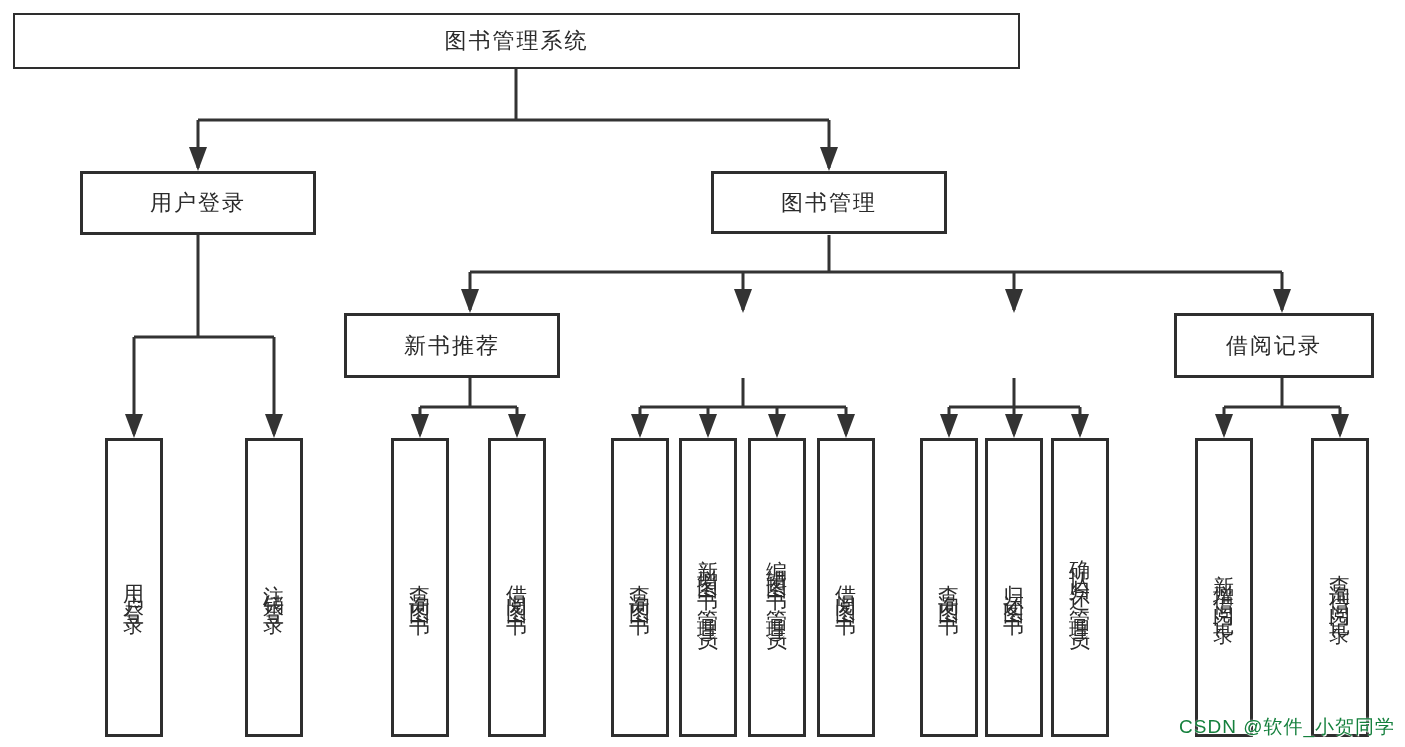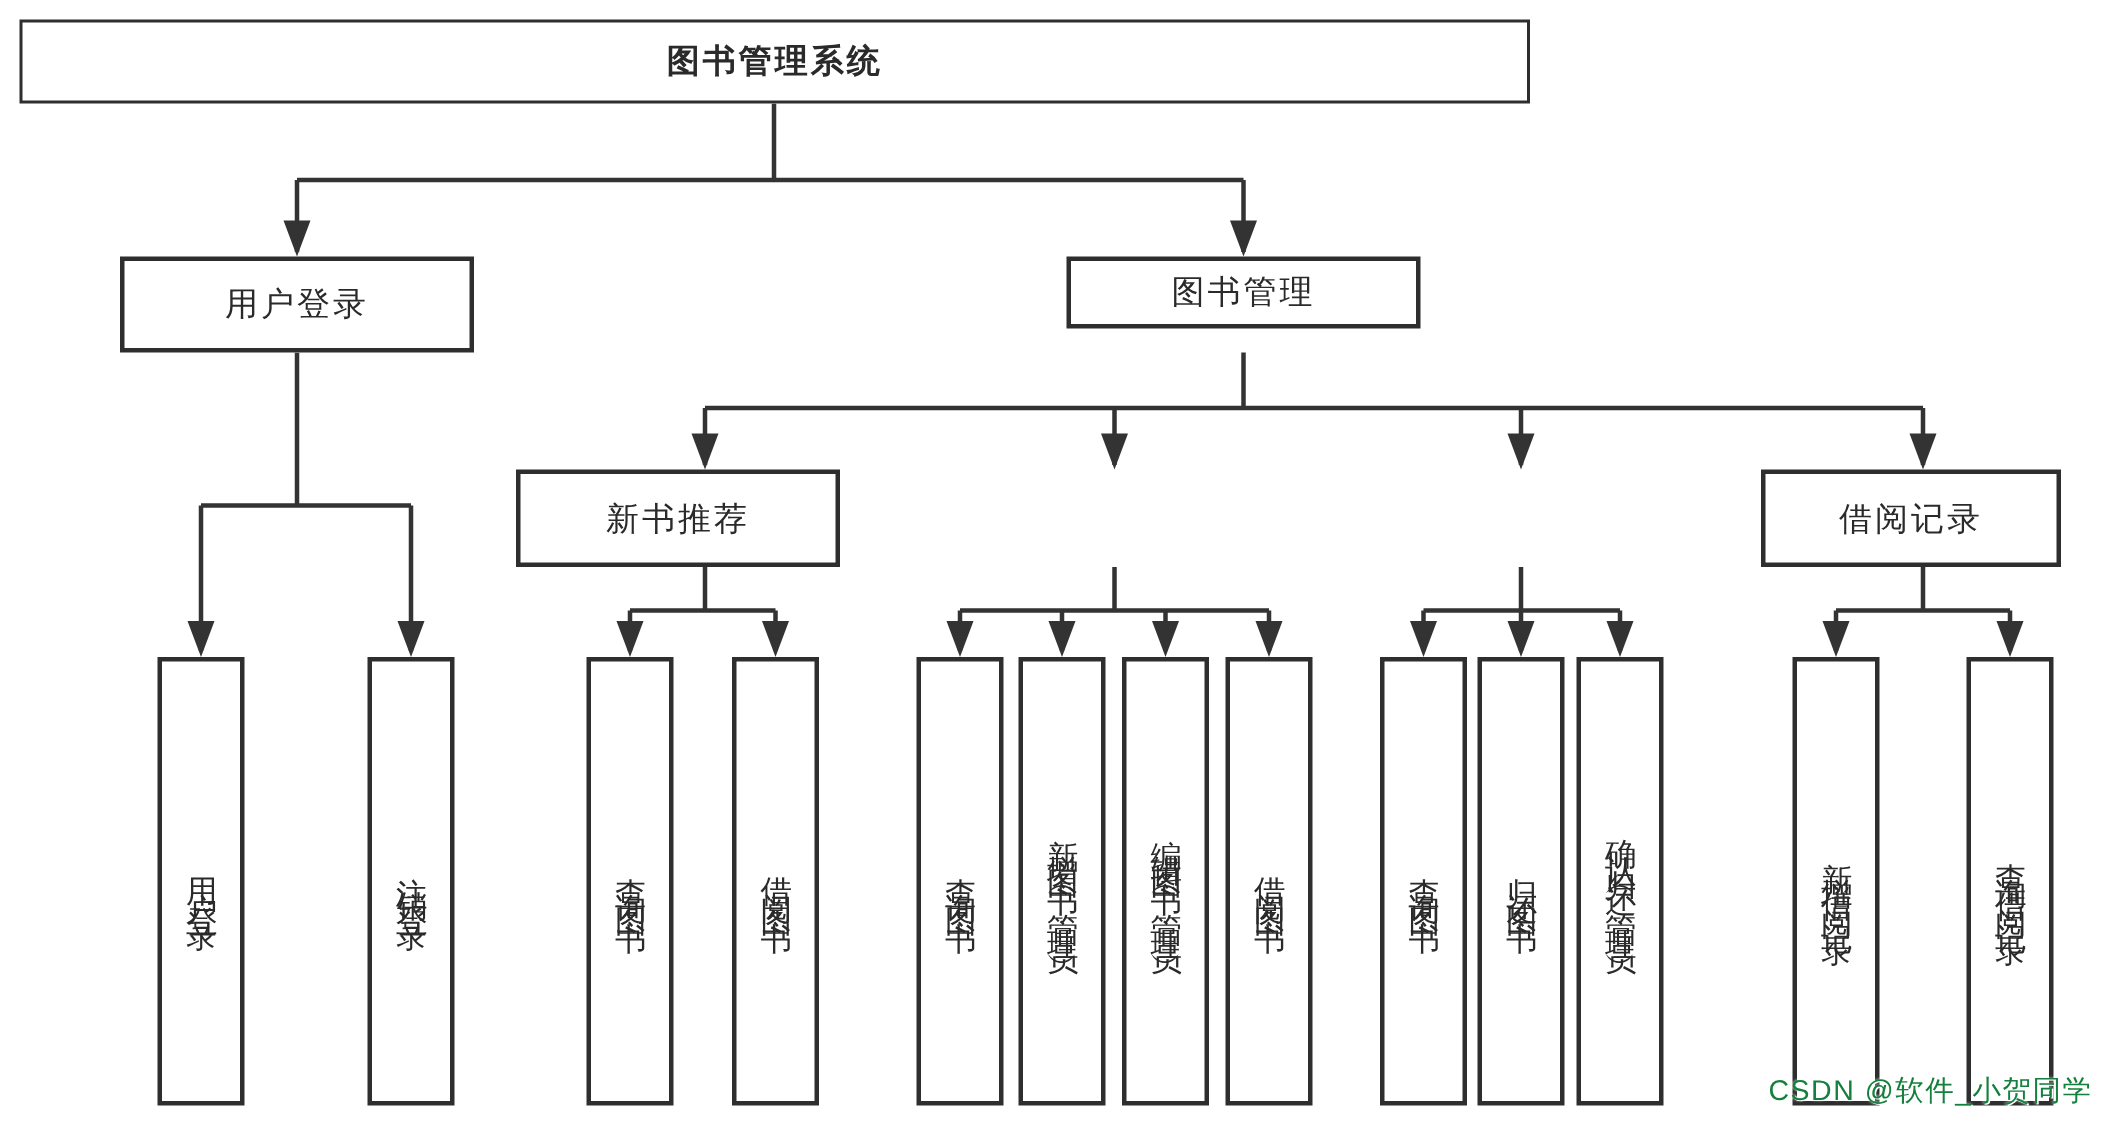--- a/index.html
+++ b/index.html
@@ -18,21 +18,21 @@
   }
   .box {
     position: absolute;
     background: #ffffff;
     border: 3px solid #2e2e2e;
     box-sizing: border-box;
     display: flex;
     align-items: center;
     justify-content: center;
   }
-  .root-box { border-width: 2px; font-weight: bold; }
+  .root-box { border-width: 2px; }
   .hlabel {
     font-size: 22px;
     color: #2a2a2a;
     letter-spacing: 2px;
     white-space: nowrap;
   }
   .leaf { width: 58px; height: 299px; }
   .vlabel {
     writing-mode: vertical-rl;
     text-orientation: mixed;
@@ -98,21 +98,21 @@
     </g>
   </svg>
 
   <div class="box root-box" style="left:13px;top:13px;width:1007px;height:56px">
     <span class="hlabel">图书管理系统</span>
   </div>
 
   <div class="box" style="left:80px;top:171px;width:236px;height:64px">
     <span class="hlabel">用户登录</span>
   </div>
-  <div class="box" style="left:711px;top:171px;width:236px;height:48px">
+  <div class="box" style="left:711px;top:171px;width:236px;height:63px">
     <span class="hlabel">图书管理</span>
   </div>
 
   <div class="box" style="left:344px;top:313px;width:216px;height:65px">
     <span class="hlabel">新书推荐</span>
   </div>
   <div class="box" style="left:1174px;top:313px;width:200px;height:65px">
     <span class="hlabel">借阅记录</span>
   </div>
 

